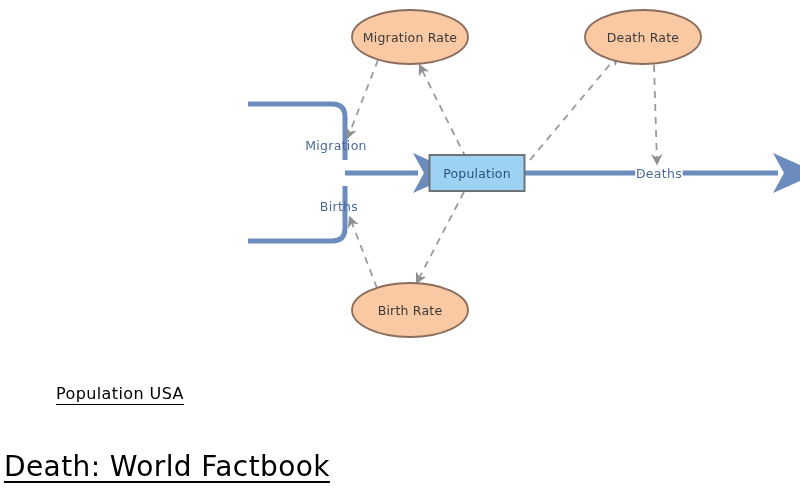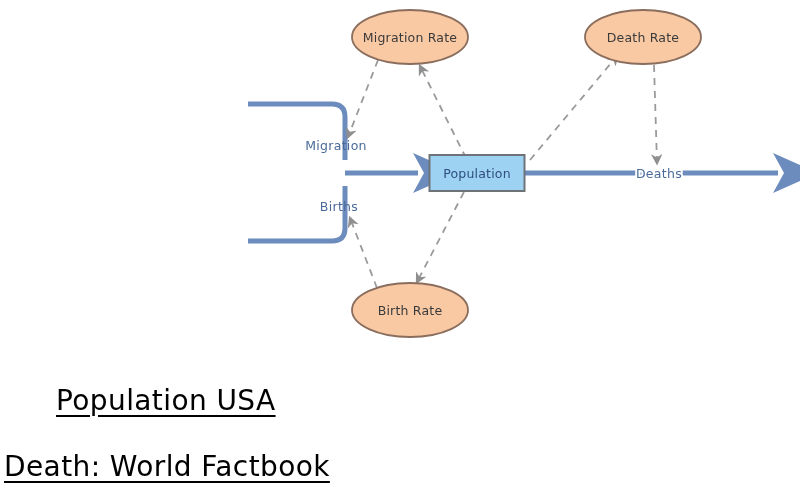--- a/index.html
+++ b/index.html
@@ -65,21 +65,21 @@
     font-family: "DejaVu Sans", sans-serif;
     color: #000000;
     white-space: nowrap;
     text-decoration: underline;
     text-underline-offset: 5px;
     text-decoration-thickness: 2px;
   }
   #caption-title {
     left: 56px;
     top: 24px;
-    font-size: 28px;
+    font-size: 16px;
     letter-spacing: 0.4px;
     text-decoration: underline;
   }
   #caption-source {
     left: 4px;
     top: 90px;
     font-size: 28px;
     letter-spacing: 0.4px;
   }
 </style>

